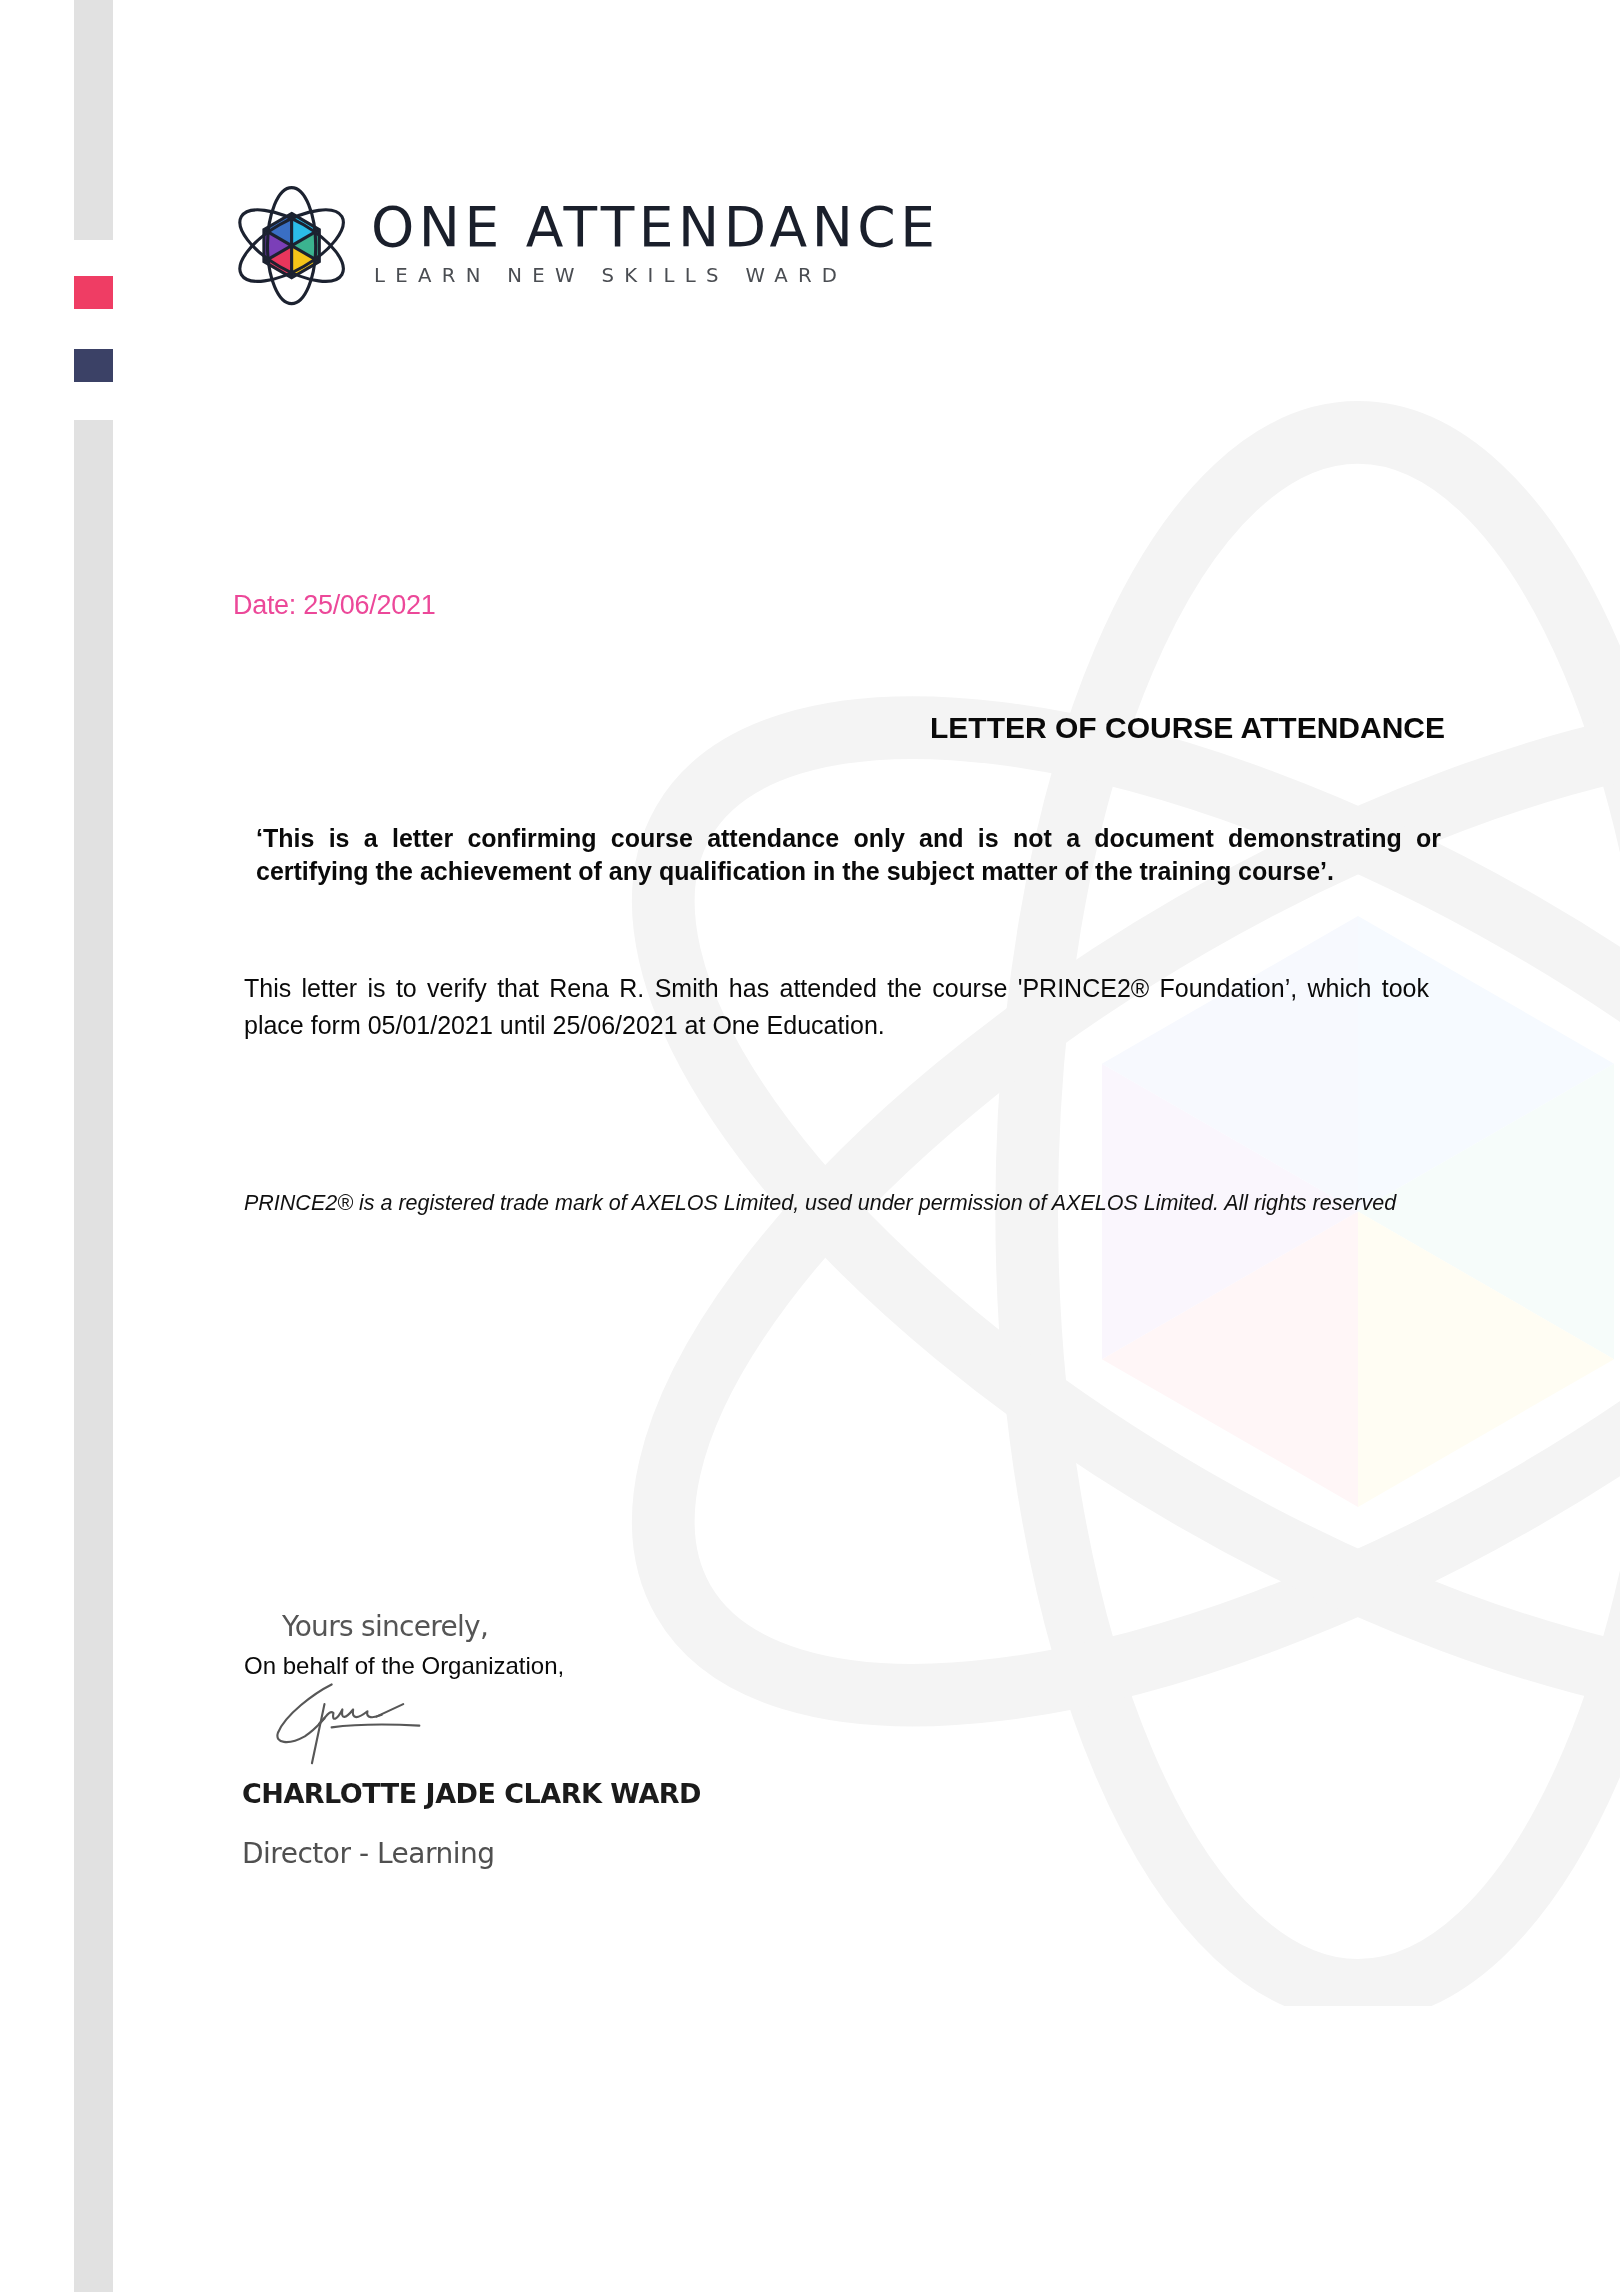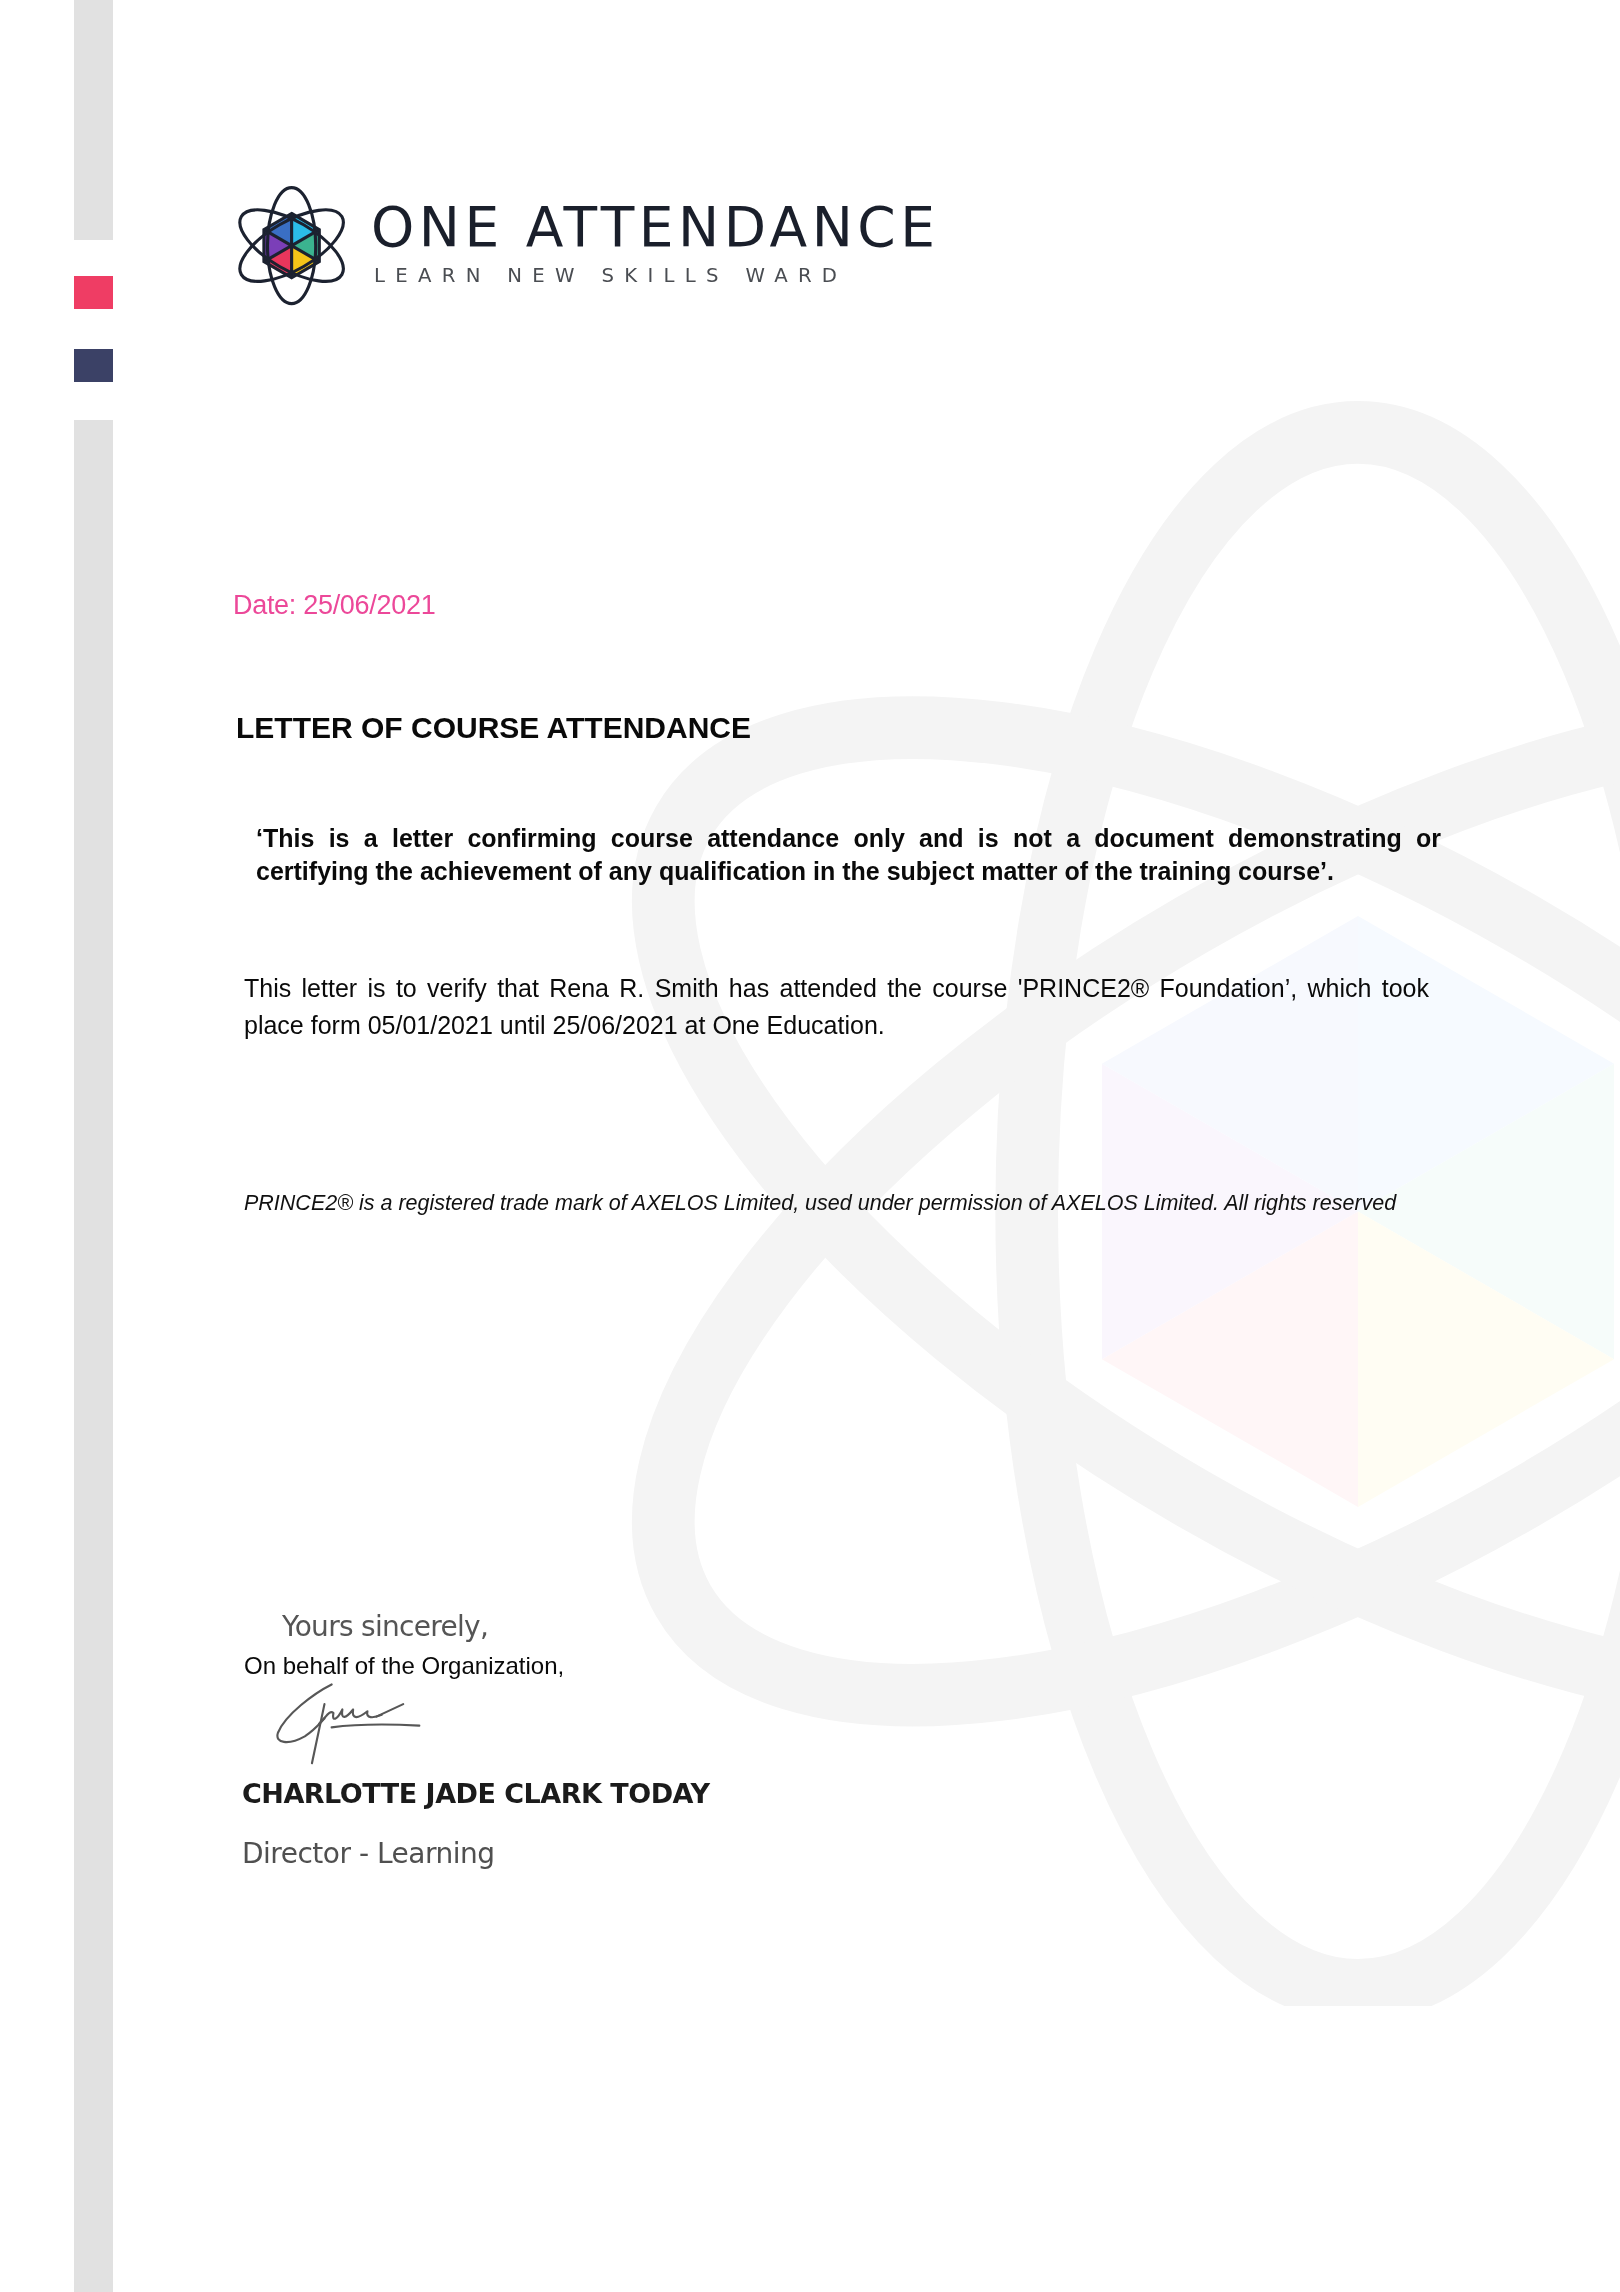--- a/index.html
+++ b/index.html
@@ -32,21 +32,21 @@
     left: 374px; top: 263px; font-size: 19.7px; line-height: 25px;
     letter-spacing: 10.3px; color: #4a4d52; font-family: "DejaVu Sans", sans-serif;
     white-space: nowrap;
   }
 
   .date {
     left: 233px; top: 587px; font-size: 27px; line-height: 36px;
     font-family: "Liberation Sans", sans-serif; color: #ec4899; letter-spacing: -0.3px;
   }
   .title {
-    left: 236px; width: 1185px; top: 708px; text-align: left;
+    left: 260px; width: 1185px; top: 708px; text-align: right;
     font-size: 30px; line-height: 39px; font-weight: bold; color: #0a0a0a;
   }
   .disclaimer {
     left: 244px; width: 1185px; top: 822px; font-size: 25px; line-height: 33px;
     font-weight: bold; text-align: justify; text-align-last: left; color: #0a0a0a; margin-left: 12px;
   }
   .body-text {
     left: 244px; width: 1185px; top: 970px; font-size: 25px; line-height: 37px;
     text-align: justify; text-align-last: left; color: #0a0a0a;
   }
@@ -126,15 +126,15 @@
 <div class="abs behalf">On behalf of the Organization,</div>
 <svg class="abs signature" viewBox="0 0 190 100">
   <g fill="none" stroke="#3a3a3a" stroke-width="2.4" stroke-linecap="round" stroke-linejoin="round" opacity="0.85">
     <path d="M70,8 C50,18 18,42 10,62 C6,74 22,76 40,66 C52,58 58,50 62,46"></path>
     <path d="M62,30 L48,96"></path>
     <path d="M56,52 C64,44 68,36 72,40 C70,50 76,48 82,36 C80,48 86,46 94,36 C92,48 100,46 110,38 C108,46 116,46 126,42"></path>
     <path d="M70,56 C100,52 130,52 168,54"></path>
     <path d="M120,44 L150,30"></path>
   </g>
 </svg>
-<div class="abs signer-name">CHARLOTTE JADE CLARK TODAY</div>
+<div class="abs signer-name">CHARLOTTE JADE CLARK WARD</div>
 <div class="abs signer-role">Director - Learning</div>
 
 
 </body></html>

